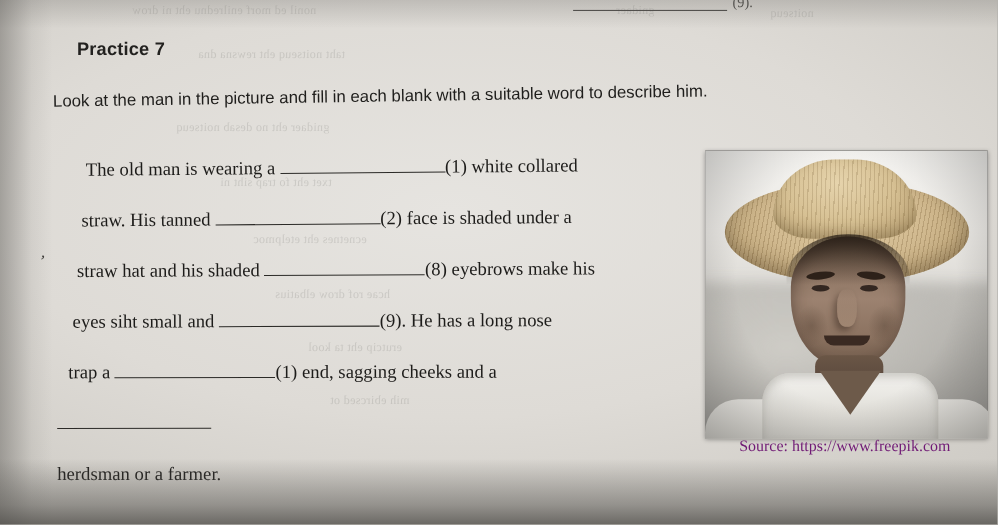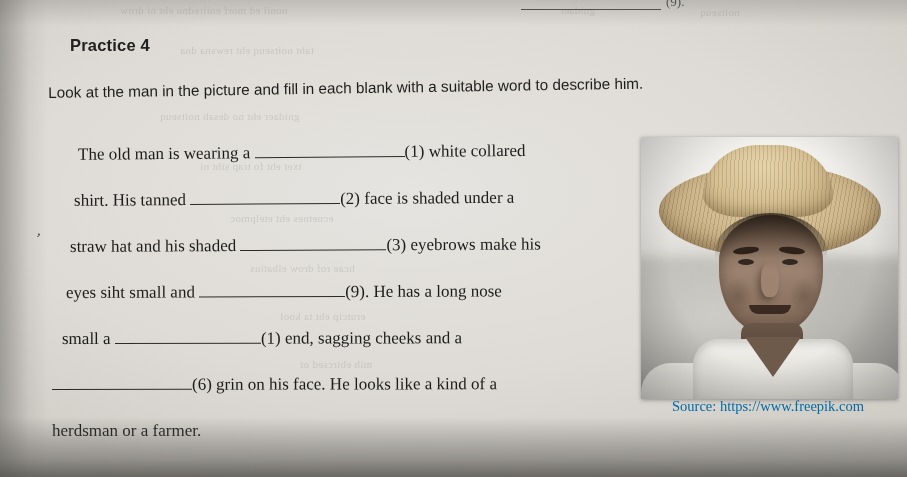--- a/index.html
+++ b/index.html
@@ -284,21 +284,21 @@
   .photo-vignette {
     position: absolute; left: 0; top: 0; width: 257px; height: 262px;
     background: radial-gradient(ellipse at 50% 45%, rgba(0,0,0,0) 55%, rgba(0,0,0,0.25) 100%);
   }
 
   .source {
     position: absolute;
     left: 672px; top: 398px;
     font-family: "Liberation Serif", serif;
     font-size: 14.5px;
-    color: #0369a1;
+    color: #701a75;
   }
 </style>
 </head>
 <body>
 
 <div id="page">
   <div class="paper"></div>
 
   <div class="bleed b1">nonil ed morf enilrednu eht ni drow</div>
   <div class="bleed b10">gnidaer</div>
@@ -307,32 +307,32 @@
   <div class="bleed b3">gnidaer eht no desab noitseuq</div>
   <div class="bleed b4">txet eht fo trap siht ni</div>
   <div class="bleed b5">ecnetnes eht etelpmoc</div>
   <div class="bleed b6">hcae rof drow elbatius</div>
   <div class="bleed b7">erutcip eht ta kool</div>
   <div class="bleed b8">mih ebircsed ot</div>
 
   <div class="topline"></div>
   <div class="topfrag">(9).</div>
 
-  <div class="title">Practice 4</div>
+  <div class="title">Practice 7</div>
   <div class="instruction">Look at the man in the picture and fill in each blank with a suitable word to describe him.</div>
 
   <div class="stray">,</div>
 
   <div class="passage">
       <div class="line l1"><span>The  old  man  is  wearing  a </span><span class="blank w-long"></span><span>(1)  white  collared</span></div>
-      <div class="line l2"><span>shirt.  His  tanned </span><span class="blank w-long"></span><span>(2)  face  is  shaded  under  a</span></div>
-      <div class="line l3"><span>straw  hat  and  his  shaded </span><span class="blank w-mid"></span><span>(3)  eyebrows  make  his</span></div>
+      <div class="line l2"><span>straw.  His  tanned </span><span class="blank w-long"></span><span>(2)  face  is  shaded  under  a</span></div>
+      <div class="line l3"><span>straw  hat  and  his  shaded </span><span class="blank w-mid"></span><span>(8)  eyebrows  make  his</span></div>
       <div class="line l4"><span>eyes  siht  small  and </span><span class="blank w-mid"></span><span>(9).  He  has  a  long  nose</span></div>
-      <div class="line l5"><span>small   a </span><span class="blank w-mid"></span><span>(1)   end,   sagging   cheeks   and   a</span></div>
-      <div class="line l6"><span class="blank w-short"></span><span>(6)  grin  on  his  face.  He  looks  like  a  kind  of  a</span></div>
+      <div class="line l5"><span>trap   a </span><span class="blank w-mid"></span><span>(1)   end,   sagging   cheeks   and   a</span></div>
+      <div class="line l6"><span class="blank w-short"></span></div>
       <div class="line l7"><span>herdsman  or  a  farmer.</span></div>
     </div>
 
   <div class="photo">
     <div class="sky"></div>
     <div class="bg-blur"></div>
     <div class="hat-brim"></div>
     <div class="hat-crown"></div>
     <div class="face"></div>
     <div class="face-shadow"></div>

